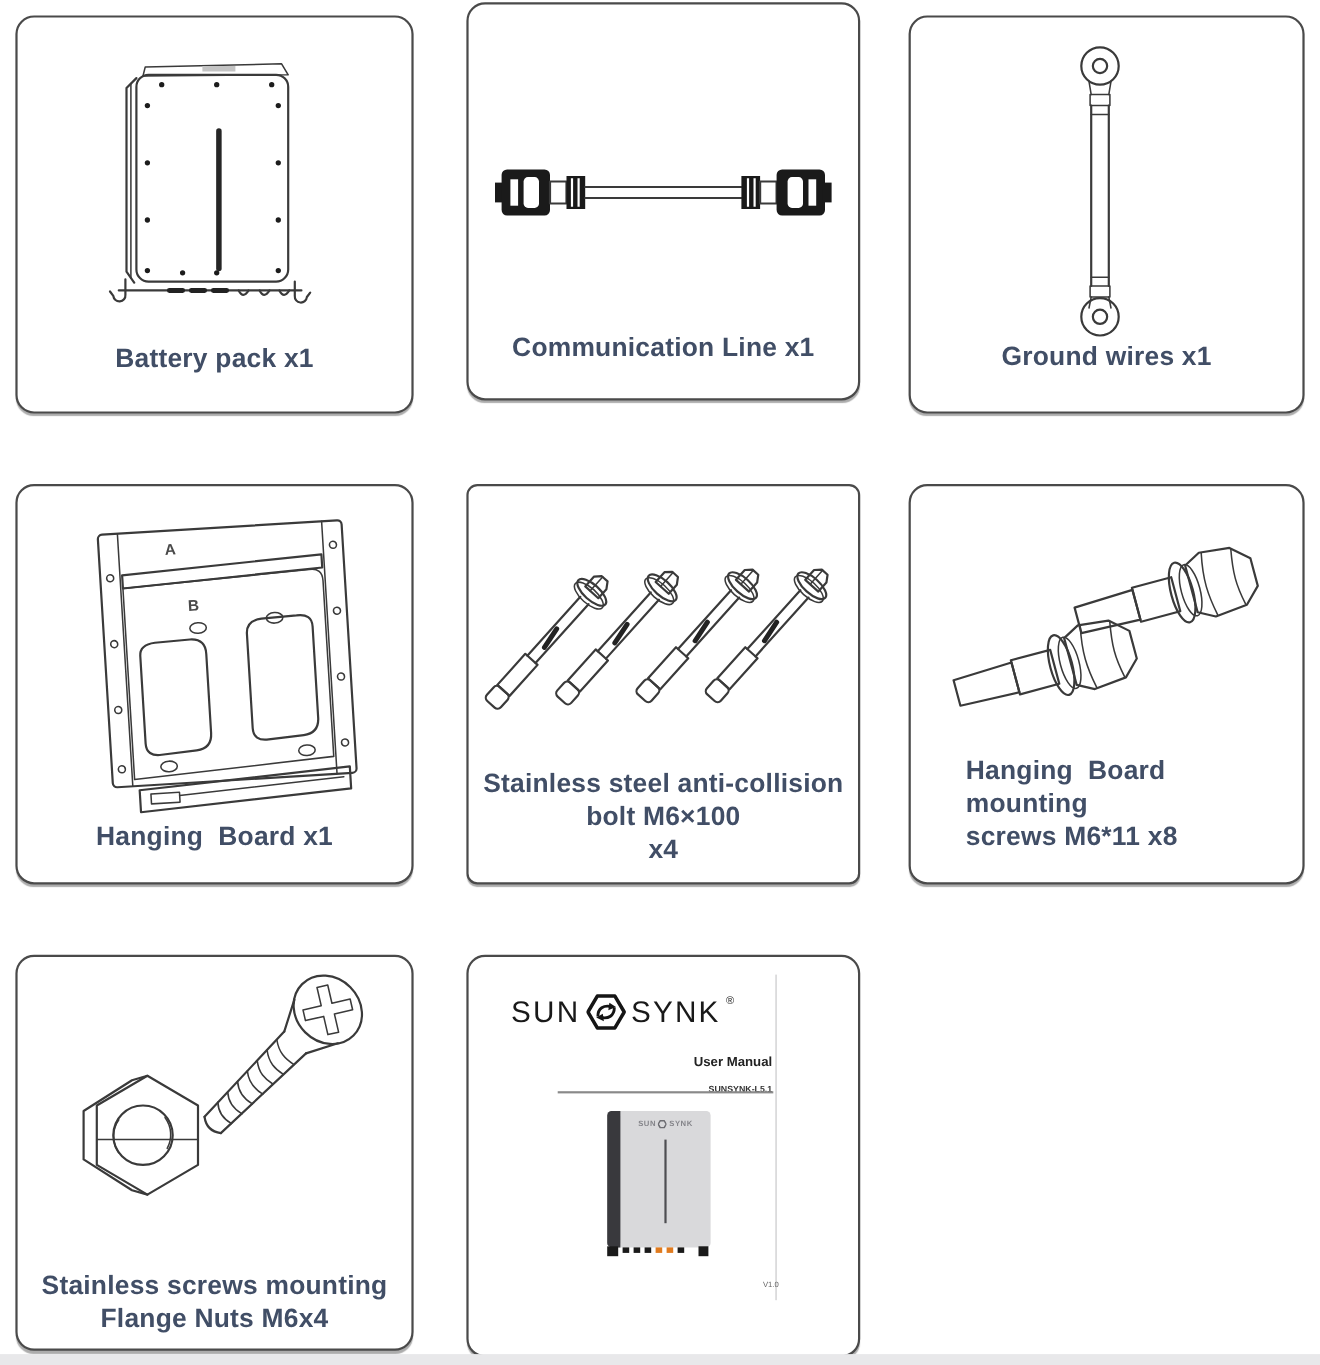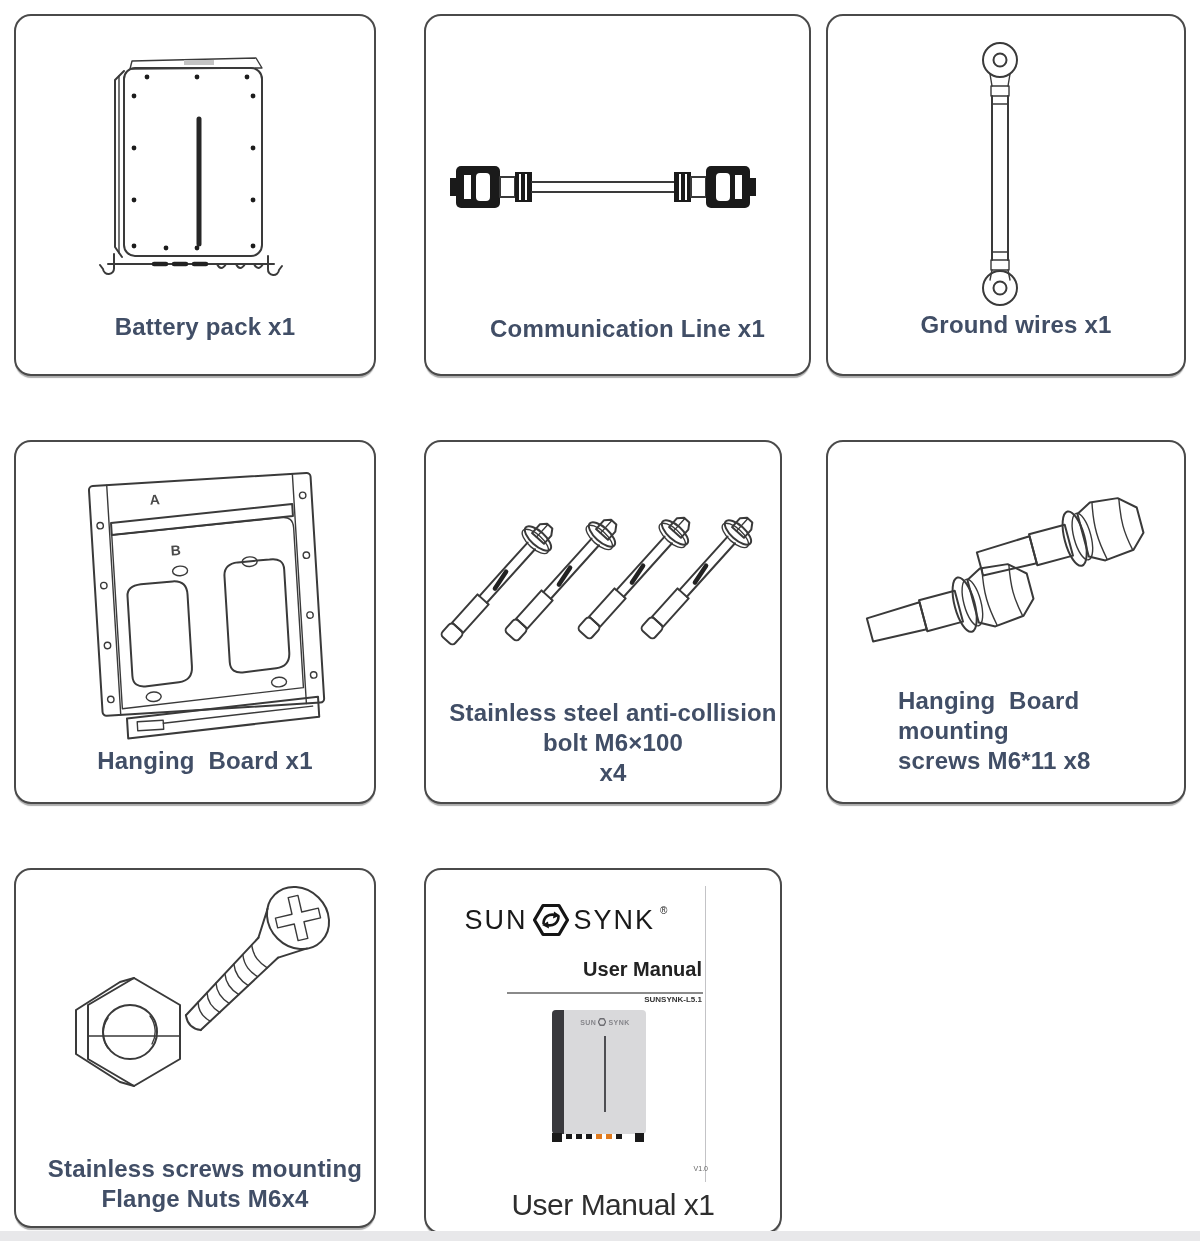--- a/index.html
+++ b/index.html
@@ -19,40 +19,40 @@
     position:absolute;background:#fff;
     border:2.5px solid var(--card-border);
     border-radius:17px;
     box-shadow:0 3px 1px -1px rgba(70,70,70,.45);
   }
   .caption{
     position:absolute;left:0;right:0;text-align:center;
     color:var(--caption);
     font-size:24px;font-weight:700;line-height:30px;letter-spacing:.2px;
   }
-  .caption .cap-line{display:block;white-space:pre-wrap;margin-left:20px;}
+  .caption .cap-line{display:block;white-space:pre-wrap;}
   .caption.left-align{text-align:left;left:50px;right:12px;}
   .caption.manual-style{
     color:var(--manual-caption);font-weight:400;font-size:30px;
     letter-spacing:-.5px;
   }
   svg.drawing{position:absolute;}
   svg.drawing *{vector-effect:none;}
   .ln{fill:none;stroke:var(--line-art);stroke-width:2;stroke-linecap:round;stroke-linejoin:round;}
   .ln-thin{fill:none;stroke:var(--line-art);stroke-width:1.4;stroke-linecap:round;stroke-linejoin:round;}
   .fill-dark{fill:#1c1c1c;stroke:none;}
   .board-letter{fill:#4a4a4a;font-family:"Liberation Sans",sans-serif;font-size:14px;font-weight:700;}
 
   
   .cover-divider{position:absolute;left:279px;top:16px;width:1px;height:296px;background:#c3c3c6;}
   .brand{position:absolute;left:0;width:280px;top:33px;display:flex;align-items:center;justify-content:center;gap:5px;}
   .brand .brand-word{font-size:27px;font-weight:500;letter-spacing:2px;color:#191919;}
   .brand .brand-reg{font-size:10px;color:#191919;align-self:flex-start;margin-top:2px;}
   .cover-title{position:absolute;right:78px;top:88px;text-align:right;}
-  .cover-title .t1{font-size:20px;font-weight:700;color:#222;display:block;}
+  .cover-title .t1{font-size:12px;font-weight:700;color:#222;display:block;}
   .cover-title .t2{font-size:8px;font-weight:700;color:#333;display:block;margin-top:14px;}
   .cover-rule{position:absolute;left:81px;top:122px;width:196px;height:1.5px;background:#8a8a8a;}
   .device{
     position:absolute;left:126px;top:140px;width:94px;height:124px;
     background:#d9d9db;border-radius:4px;
   }
   .device .device-strip{position:absolute;left:0;top:0;width:12px;height:100%;background:#39393d;border-radius:4px 0 0 4px;}
   .device .device-brand{
     position:absolute;left:12px;right:0;top:8px;display:flex;align-items:center;justify-content:center;gap:2px;
     font-size:7px;color:#85858a;font-weight:700;letter-spacing:.5px;
@@ -108,21 +108,21 @@
     <path class="ln" d="M201,248 q4,8 9,0 M220,248 q4,8 9,0 M238,248 q4,8 9,0"></path>
 
     <path class="ln" d="M98,238 v14 a5,5 0 0 1 -11,1 l-3,-4"></path>
     <path class="ln" d="M252,240 v13 a5,5 0 0 0 11,1 l3,-4"></path>
   </svg>
   <div class="caption" style="bottom:32px;">
     <span class="cap-line">Battery pack x1</span>
   </div>
 </div>
 
-<div class="card" style="left:424px;top:14px;width:354px;height:358px;padding-left:29px;">
+<div class="card" style="left:424px;top:2px;width:354px;height:358px;">
   <svg class="drawing" style="left:0;top:0;" width="354" height="300" viewBox="0 0 354 300">
 
     <rect x="24" y="162" width="8" height="18" fill="#1a1a1a"></rect>
     <rect x="30" y="150" width="44" height="42" rx="5" fill="#1a1a1a"></rect>
     <rect x="38" y="159" width="7" height="24" fill="#fff"></rect>
     <rect x="50" y="157" width="14" height="28" rx="4" fill="#fff"></rect>
     <rect class="ln" x="74" y="161" width="15" height="20"></rect>
     <rect x="89" y="156" width="17" height="30" fill="#1a1a1a"></rect>
     <line x1="94" y1="158" x2="94" y2="184" stroke="#fff" stroke-width="2"></line>
     <line x1="100" y1="158" x2="100" y2="184" stroke="#fff" stroke-width="2"></line>
@@ -197,21 +197,21 @@
       <path class="ln" d="M104,272 L296,262 L296,282 L104,292 Z"></path>
       <rect class="ln-thin" x="114" y="276" width="26" height="9"></rect>
       <line class="ln-thin" x1="140" y1="279" x2="290" y2="271"></line>
     </g>
   </svg>
   <div class="caption" style="bottom:26px;">
     <span class="cap-line">Hanging  Board x1</span>
   </div>
 </div>
 
-<div class="card" style="left:424px;top:440px;width:354px;height:360px;">
+<div class="card" style="left:424px;top:440px;width:354px;height:360px;border-radius:10px;">
   <svg class="drawing" style="left:0;top:0;" width="354" height="360" viewBox="0 0 354 360">
     <defs>
       <g id="bolt">
         <polygon class="ln" points="-8,6 -8,-6 -3,-11 4,-11 8,-5 8,6"></polygon>
         <line class="ln-thin" x1="-2" y1="-11" x2="-2" y2="6"></line>
         <ellipse class="ln" cx="0" cy="6" rx="16.5" ry="7"></ellipse>
         <ellipse class="ln-thin" cx="0" cy="10" rx="16.5" ry="7"></ellipse>
         <path class="ln" d="M-5,16 L-5,88 M5,16 L5,88"></path>
         <line x1="-1.5" y1="52" x2="1.5" y2="72" stroke="#222" stroke-width="4.5" stroke-linecap="round"></line>
         <rect class="ln" x="-7.5" y="88" width="15" height="38"></rect>
@@ -327,18 +327,15 @@
       <div class="port"></div>
       <div class="port"></div>
       <div class="port orange"></div>
       <div class="port orange"></div>
       <div class="port"></div>
     </div>
   </div>
 
   <div class="cover-version">V1.0</div>
 
-  <div class="caption manual-style" style="bottom:12px;">
-    <span class="cap-line">User Manual x1</span>
-  </div>
 </div>
 
 <div class="bottom-strip"></div>
 
 </body></html>

